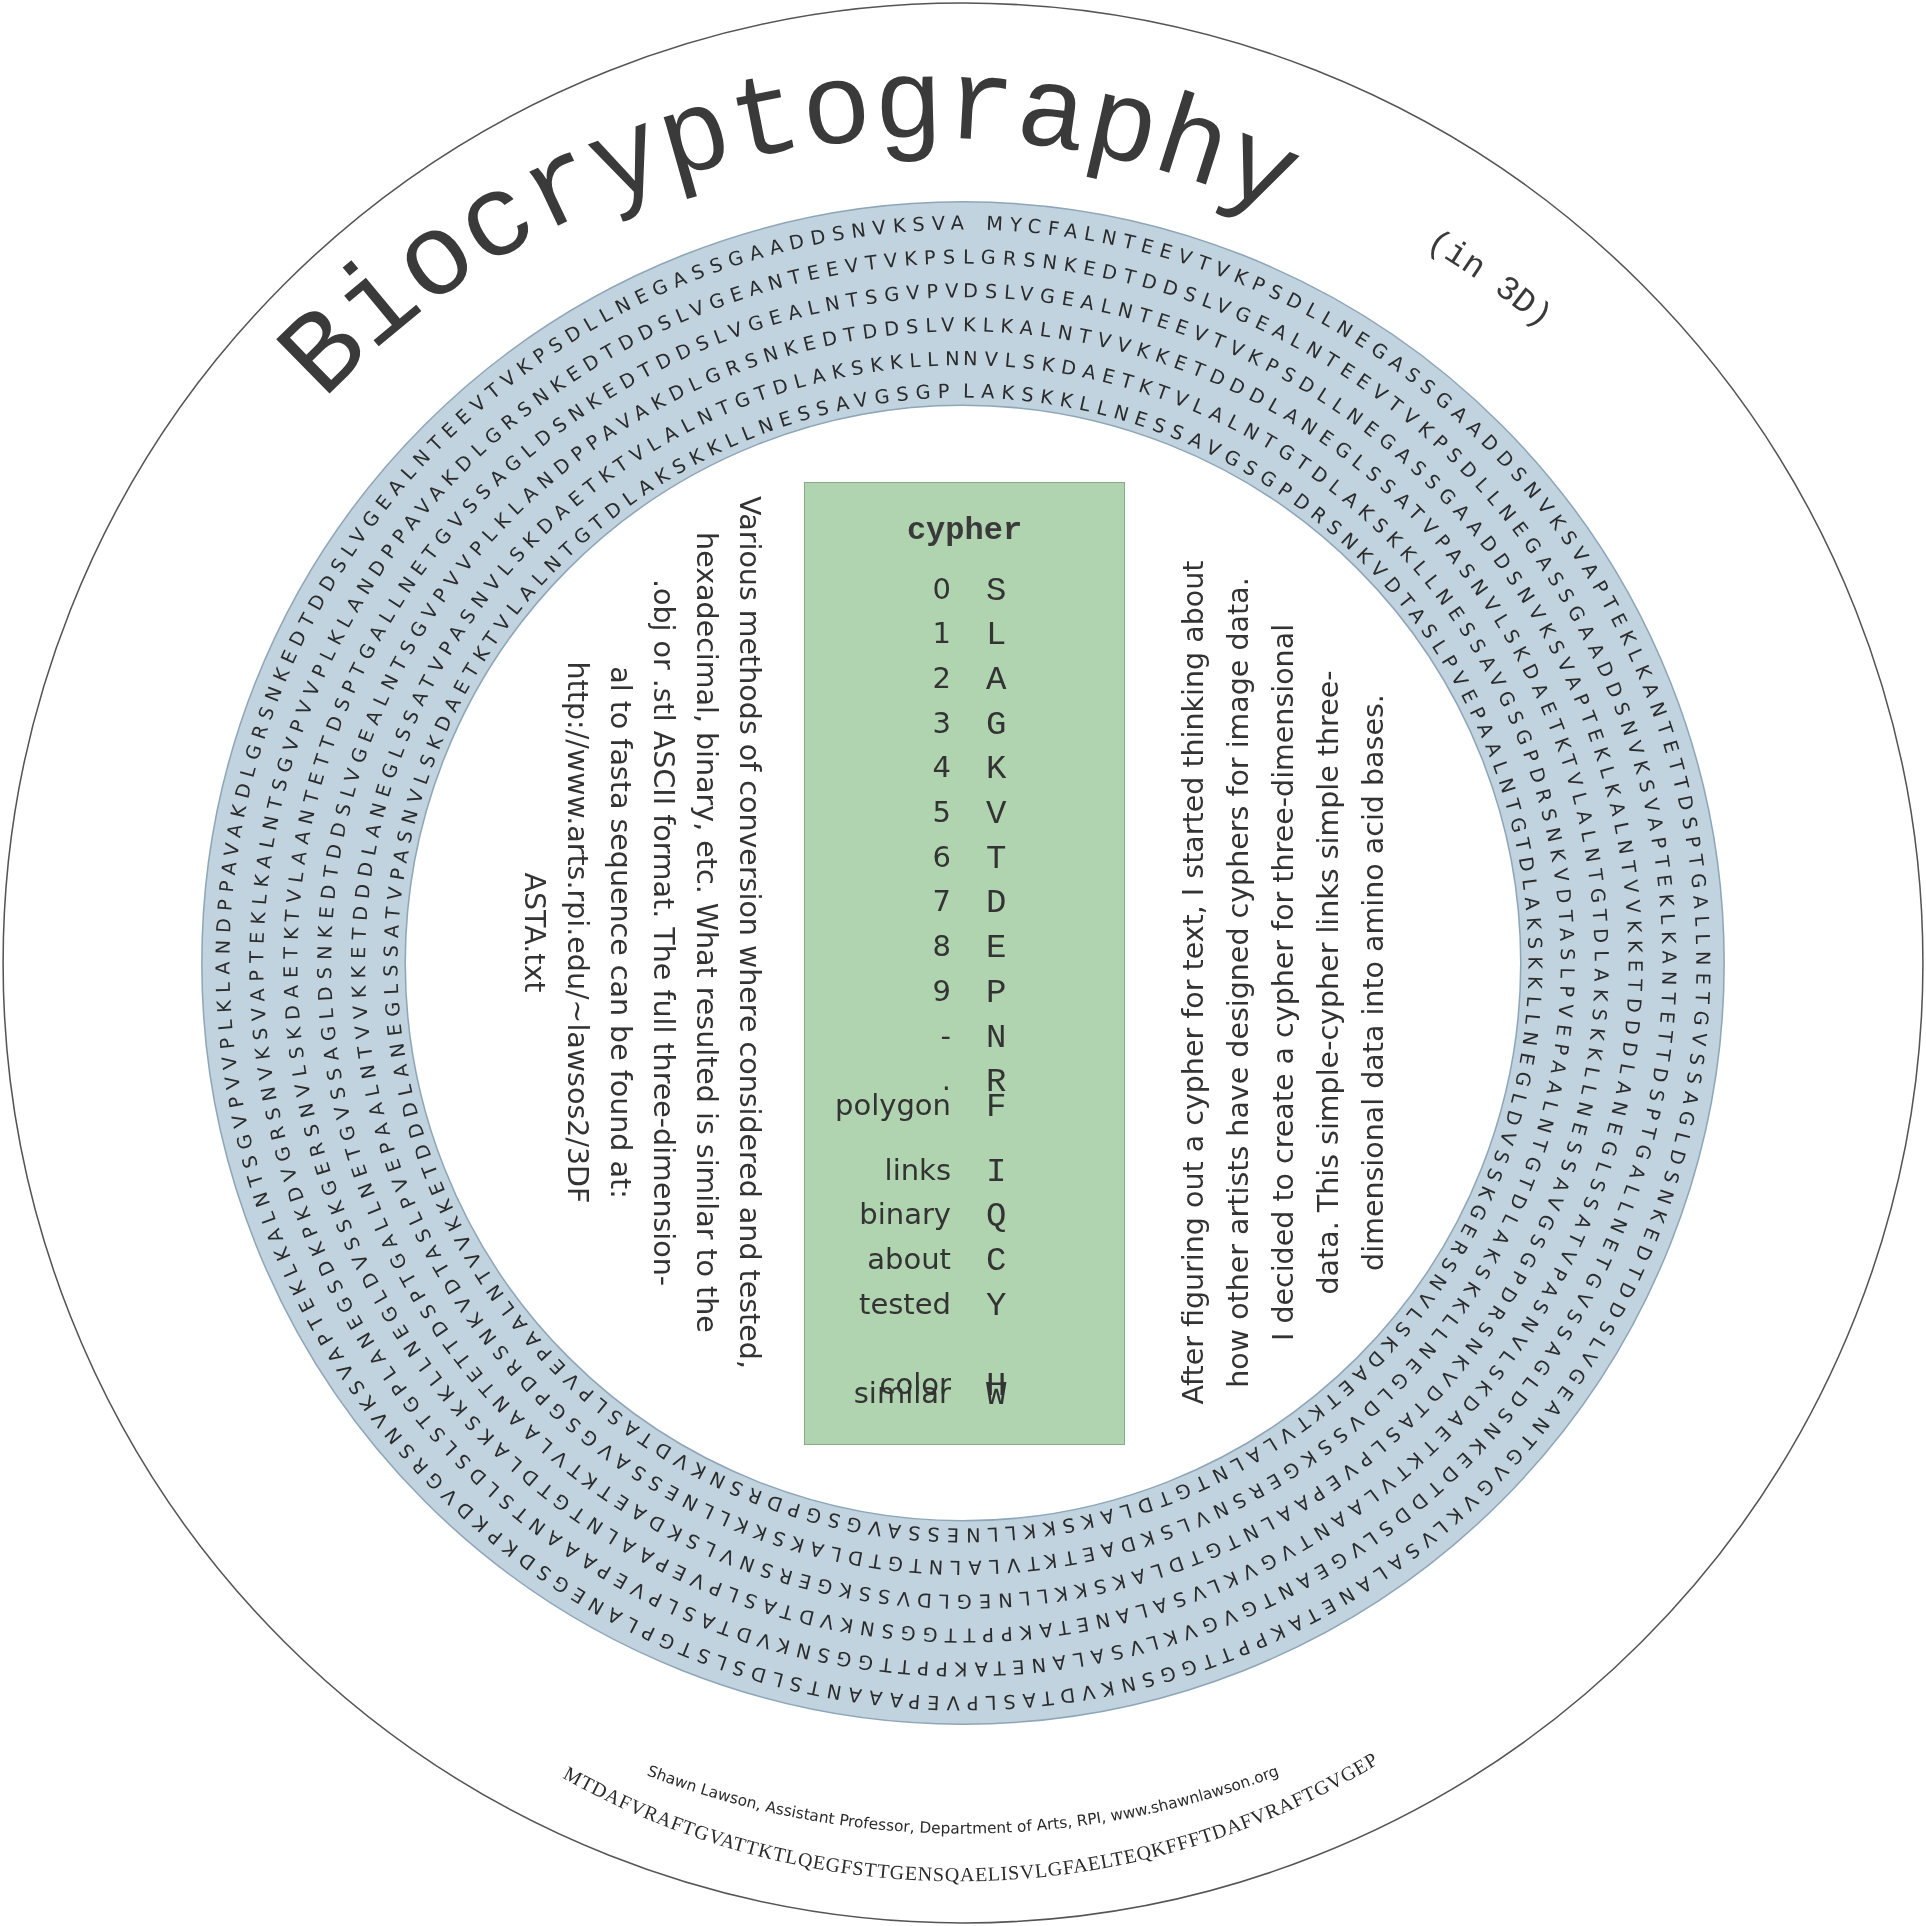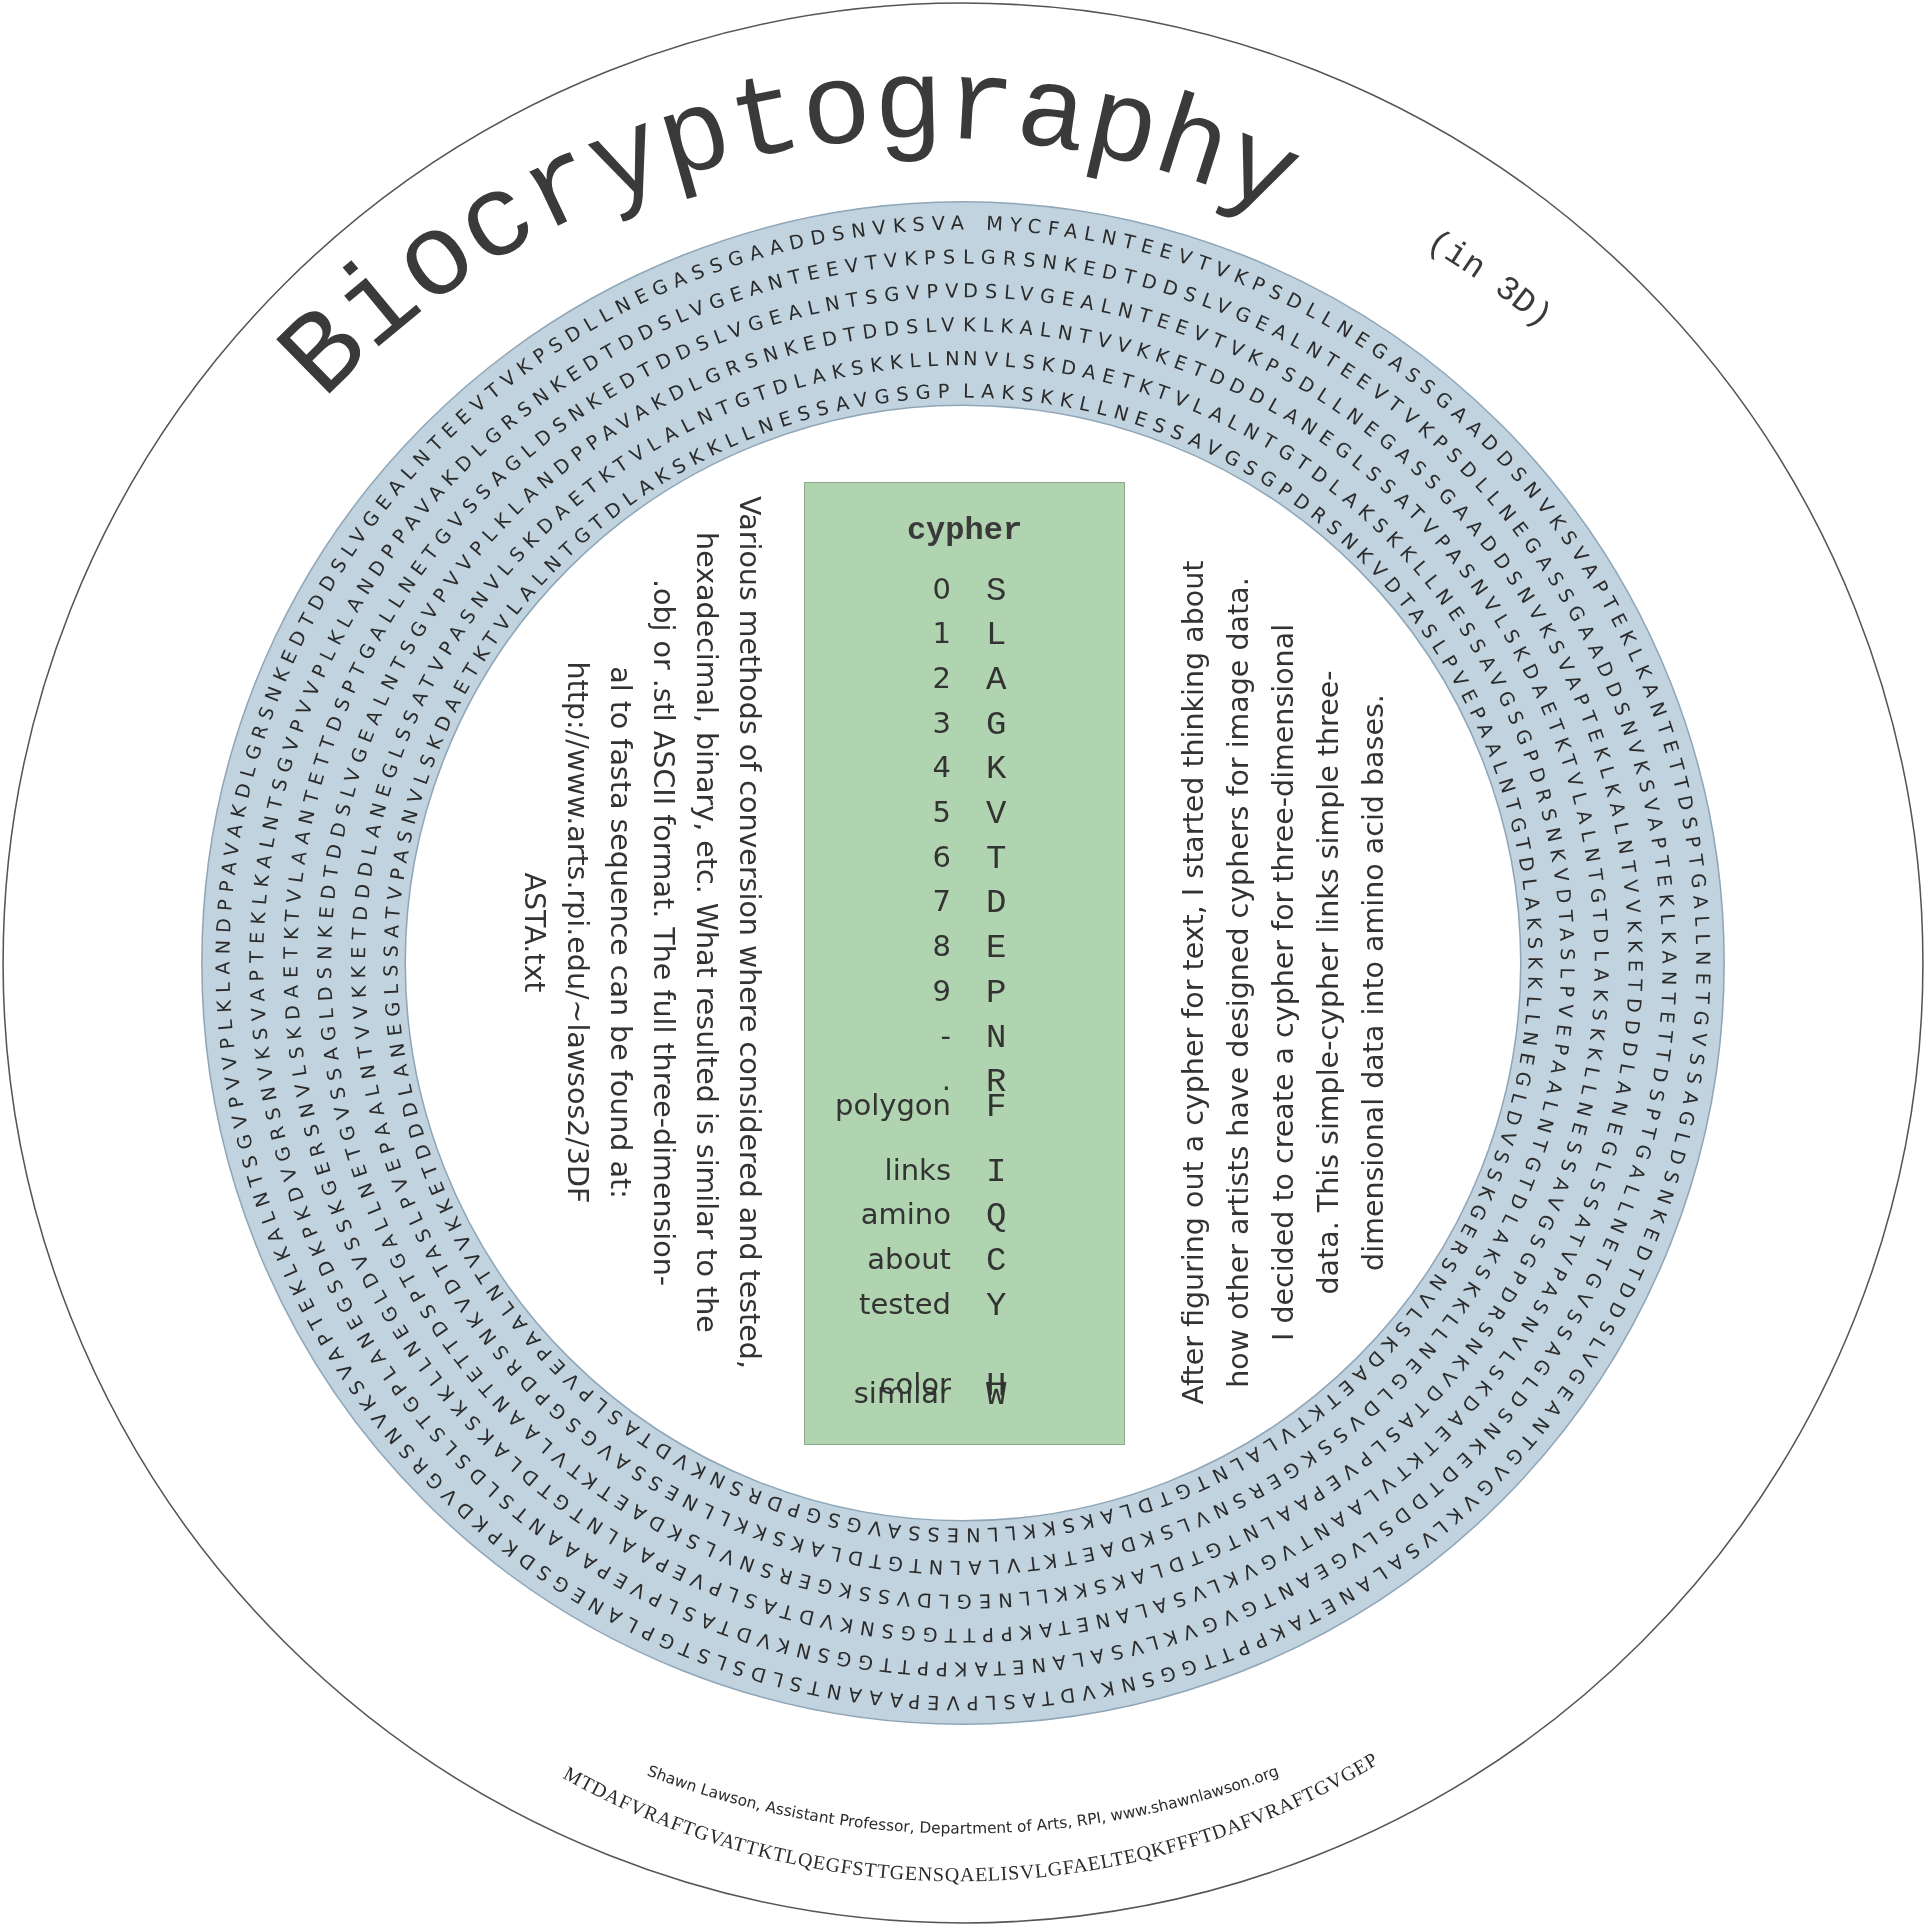--- a/index.html
+++ b/index.html
@@ -163,21 +163,21 @@
       </div>
     <div class="cypher-row" style="top:605px">
         <span class="cypher-key">polygon</span>
         <span class="cypher-val">F</span>
       </div>
     <div class="cypher-row" style="top:670px">
         <span class="cypher-key">links</span>
         <span class="cypher-val">I</span>
       </div>
     <div class="cypher-row" style="top:714px">
-        <span class="cypher-key">amino</span>
+        <span class="cypher-key">binary</span>
         <span class="cypher-val">Q</span>
       </div>
     <div class="cypher-row" style="top:759px">
         <span class="cypher-key">about</span>
         <span class="cypher-val">C</span>
       </div>
     <div class="cypher-row" style="top:804px">
         <span class="cypher-key">tested</span>
         <span class="cypher-val">Y</span>
       </div>

